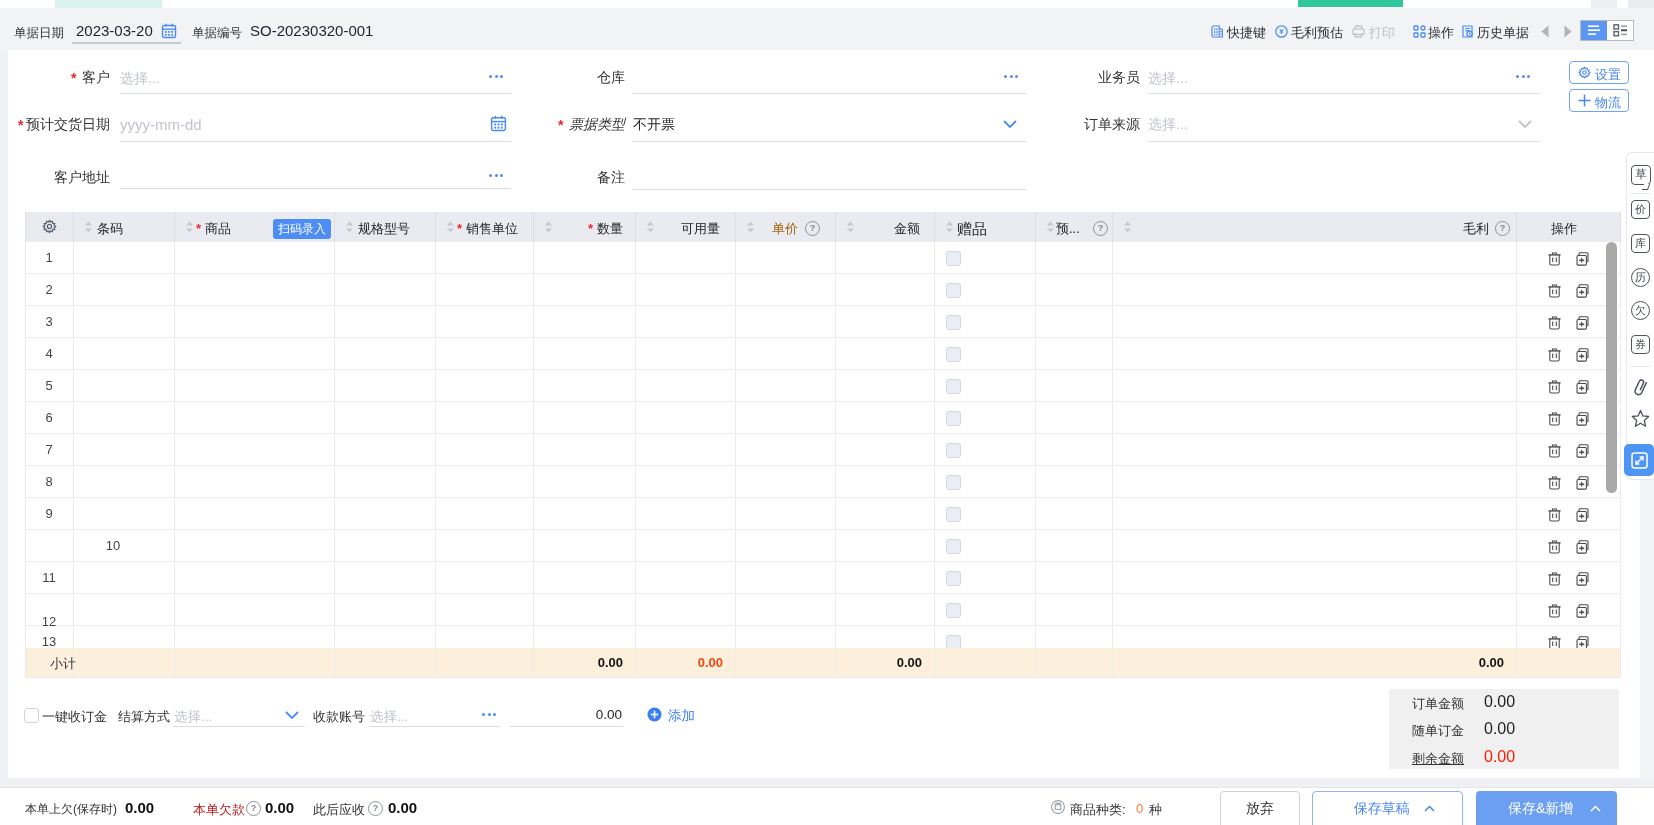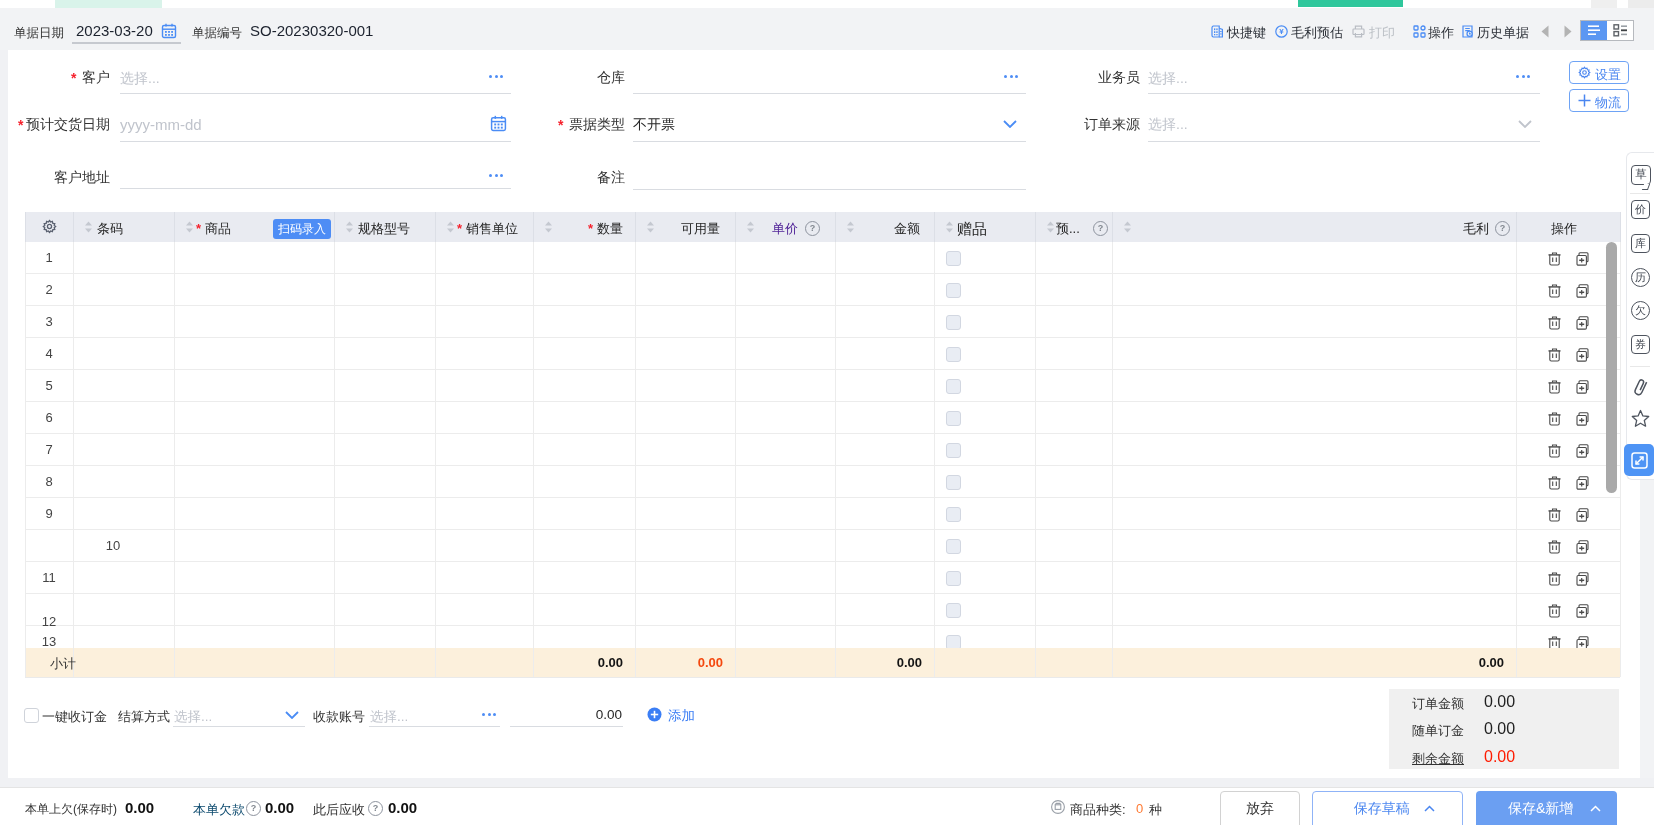--- a/index.html
+++ b/index.html
@@ -154,21 +154,21 @@
       <rect x="4" y="8" width="1.8" height="1.8"></rect>
       <rect x="7.1" y="8" width="1.8" height="1.8"></rect>
       <rect x="10.2" y="8" width="1.8" height="1.8"></rect>
       <rect x="4" y="11" width="1.8" height="1.8"></rect>
       <rect x="7.1" y="11" width="1.8" height="1.8"></rect>
       <rect x="10.2" y="11" width="1.8" height="1.8"></rect>
     </g>
   </svg>
 <div class="ab" style="left:120px;top:141px;width:391px;height:1px;background:#d9dce1;"></div>
 <div class="star" style="left:558px;top:117px;">*</div>
-<div class="t" style="right:1029px;top:116px;font-size:14px;color:#333;">票据类型</div>
+<div class="t" style="right:1029px;top:116px;font-size:14px;color:#333;font-style:italic;">票据类型</div>
 <div class="t" style="left:633px;top:116px;font-size:14px;color:#262626;">不开票</div>
 <svg class="ab" style="left:1003px;top:120px;" width="14" height="8" viewBox="0 0 14 8">
     <polyline points="1,1 7,7 13,1" fill="none" stroke="#4a8cf5" stroke-width="1.8"></polyline>
   </svg>
 <div class="ab" style="left:633px;top:141px;width:393px;height:1px;background:#d9dce1;"></div>
 <div class="t" style="right:514px;top:116px;font-size:14px;color:#333;">订单来源</div>
 <div class="t" style="left:1148px;top:116px;font-size:14px;color:#c0c4cc;">选择...</div>
 <svg class="ab" style="left:1518px;top:120px;" width="14" height="8" viewBox="0 0 14 8">
     <polyline points="1,1 7,7 13,1" fill="none" stroke="#c0c4cc" stroke-width="1.8"></polyline>
   </svg>
@@ -527,21 +527,21 @@
 <div class="t" style="left:597px;top:220px;font-size:13px;color:#262626;">数量</div>
 <svg class="ab" style="left:646px;top:221px;" width="9" height="12" viewBox="0 0 9 12">
     <polygon points="4.5,0.5 8,4.5 1,4.5" fill="#c4c8d0"></polygon>
     <polygon points="4.5,11.5 8,7.5 1,7.5" fill="#c4c8d0"></polygon>
   </svg>
 <div class="t" style="left:681px;top:220px;font-size:13px;color:#262626;">可用量</div>
 <svg class="ab" style="left:746px;top:221px;" width="9" height="12" viewBox="0 0 9 12">
     <polygon points="4.5,0.5 8,4.5 1,4.5" fill="#c4c8d0"></polygon>
     <polygon points="4.5,11.5 8,7.5 1,7.5" fill="#c4c8d0"></polygon>
   </svg>
-<div class="t" style="left:772px;top:220px;font-size:13px;color:#4c1d95;">单价</div>
+<div class="t" style="left:772px;top:220px;font-size:13px;color:#a16207;">单价</div>
 <div class="q" style="left:805px;top:221px;">?</div>
 <svg class="ab" style="left:846px;top:221px;" width="9" height="12" viewBox="0 0 9 12">
     <polygon points="4.5,0.5 8,4.5 1,4.5" fill="#c4c8d0"></polygon>
     <polygon points="4.5,11.5 8,7.5 1,7.5" fill="#c4c8d0"></polygon>
   </svg>
 <div class="t" style="left:894px;top:220px;font-size:13px;color:#262626;">金额</div>
 <svg class="ab" style="left:945px;top:221px;" width="9" height="12" viewBox="0 0 9 12">
     <polygon points="4.5,0.5 8,4.5 1,4.5" fill="#c4c8d0"></polygon>
     <polygon points="4.5,11.5 8,7.5 1,7.5" fill="#c4c8d0"></polygon>
   </svg>
@@ -594,21 +594,21 @@
 <div class="ab" style="left:1389px;top:689px;width:230px;height:80px;background:#f0f0f0;"></div>
 <div class="t" style="right:190px;top:695px;font-size:13px;color:#333;">订单金额</div>
 <div class="t" style="left:1484px;top:693px;font-size:16px;color:#1f1f1f;">0.00</div>
 <div class="t" style="right:190px;top:722px;font-size:13px;color:#333;">随单订金</div>
 <div class="t" style="left:1484px;top:720px;font-size:16px;color:#1f1f1f;">0.00</div>
 <div class="t" style="right:190px;top:750px;font-size:13px;color:#333;text-decoration:underline;">剩余金额</div>
 <div class="t" style="left:1484px;top:748px;font-size:16px;color:#fe1b00;">0.00</div>
 <div class="ab" style="left:0;top:787px;width:1654px;height:38px;background:#fff;border-top:1px solid #e4e4e4;box-sizing:border-box;"></div>
 <div class="t" style="left:25px;top:801px;font-size:12px;color:#333;">本单上欠(保存时)</div>
 <div class="t" style="left:125px;top:799px;font-size:15px;font-weight:bold;color:#111;">0.00</div>
-<div class="t" style="left:193px;top:801px;font-size:13px;color:#0c4a6e;font-family:Liberation Serif, serif;">本单欠款</div>
+<div class="t" style="left:193px;top:801px;font-size:13px;color:#b91c1c;font-family:Liberation Serif, serif;">本单欠款</div>
 <div class="q" style="left:246px;top:801px;">?</div>
 <div class="t" style="left:265px;top:799px;font-size:15px;font-weight:bold;color:#111;">0.00</div>
 <div class="t" style="left:313px;top:801px;font-size:13px;color:#333;">此后应收</div>
 <div class="q" style="left:368px;top:801px;">?</div>
 <div class="t" style="left:388px;top:799px;font-size:15px;font-weight:bold;color:#111;">0.00</div>
 <svg class="ab" style="left:1051px;top:800px;" width="14" height="14" viewBox="0 0 14 14">
     <circle cx="7" cy="7" r="6.4" fill="none" stroke="#9aa0a8" stroke-width="1.1"></circle>
     <rect x="4.2" y="4.8" width="5.6" height="4.6" fill="none" stroke="#9aa0a8" stroke-width="1.1"></rect>
     <path d="M4.2 4.8 L5.2 3.4 L8.9 3.4 L9.8 4.8" fill="none" stroke="#9aa0a8" stroke-width="1.1"></path>
   </svg>

